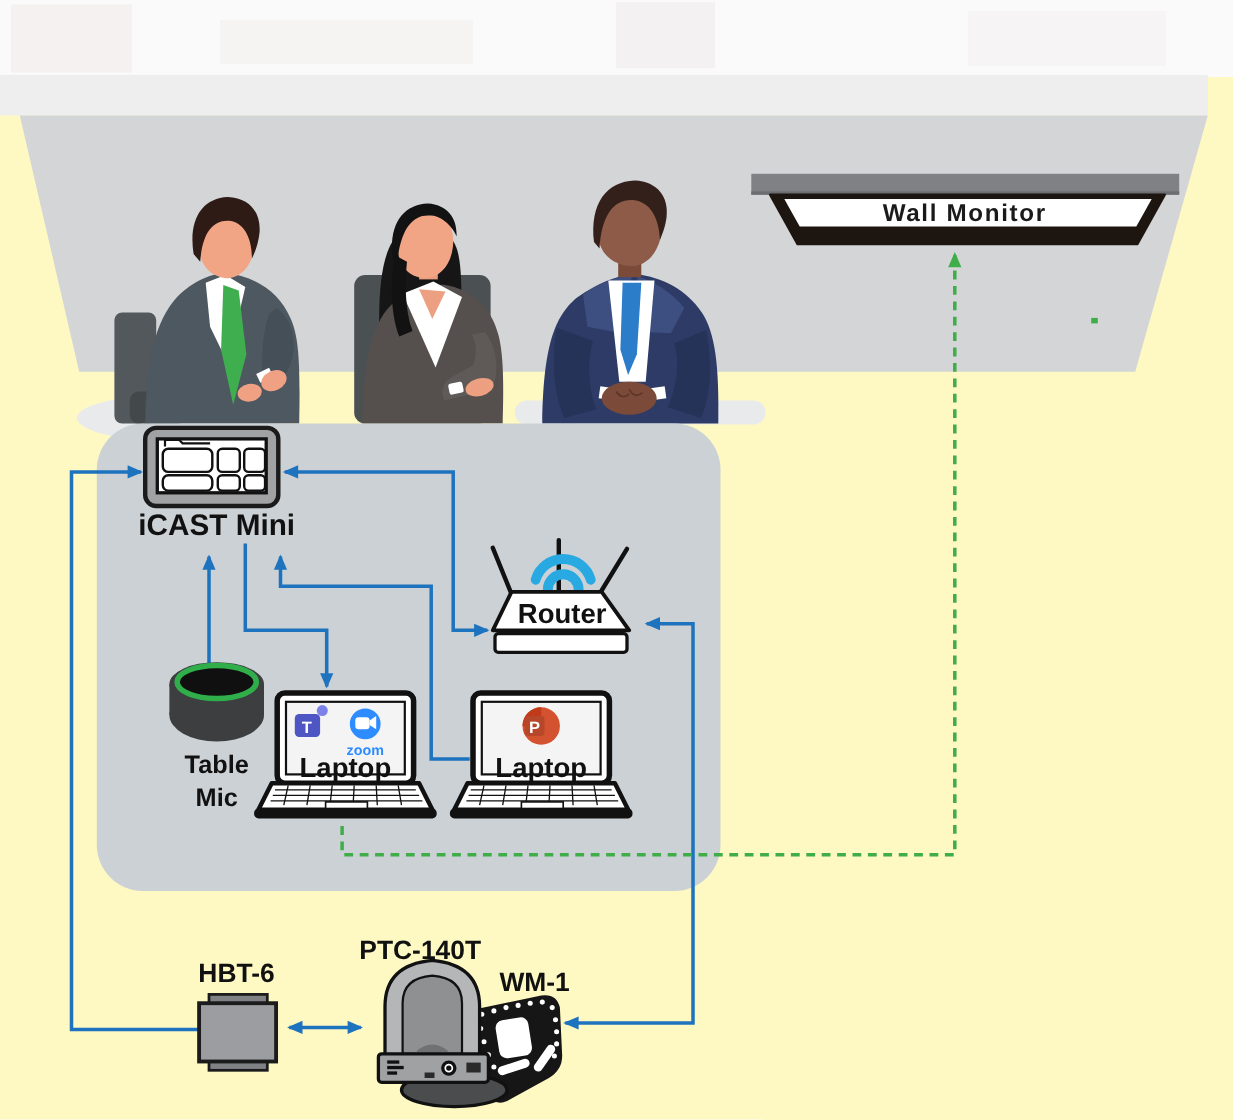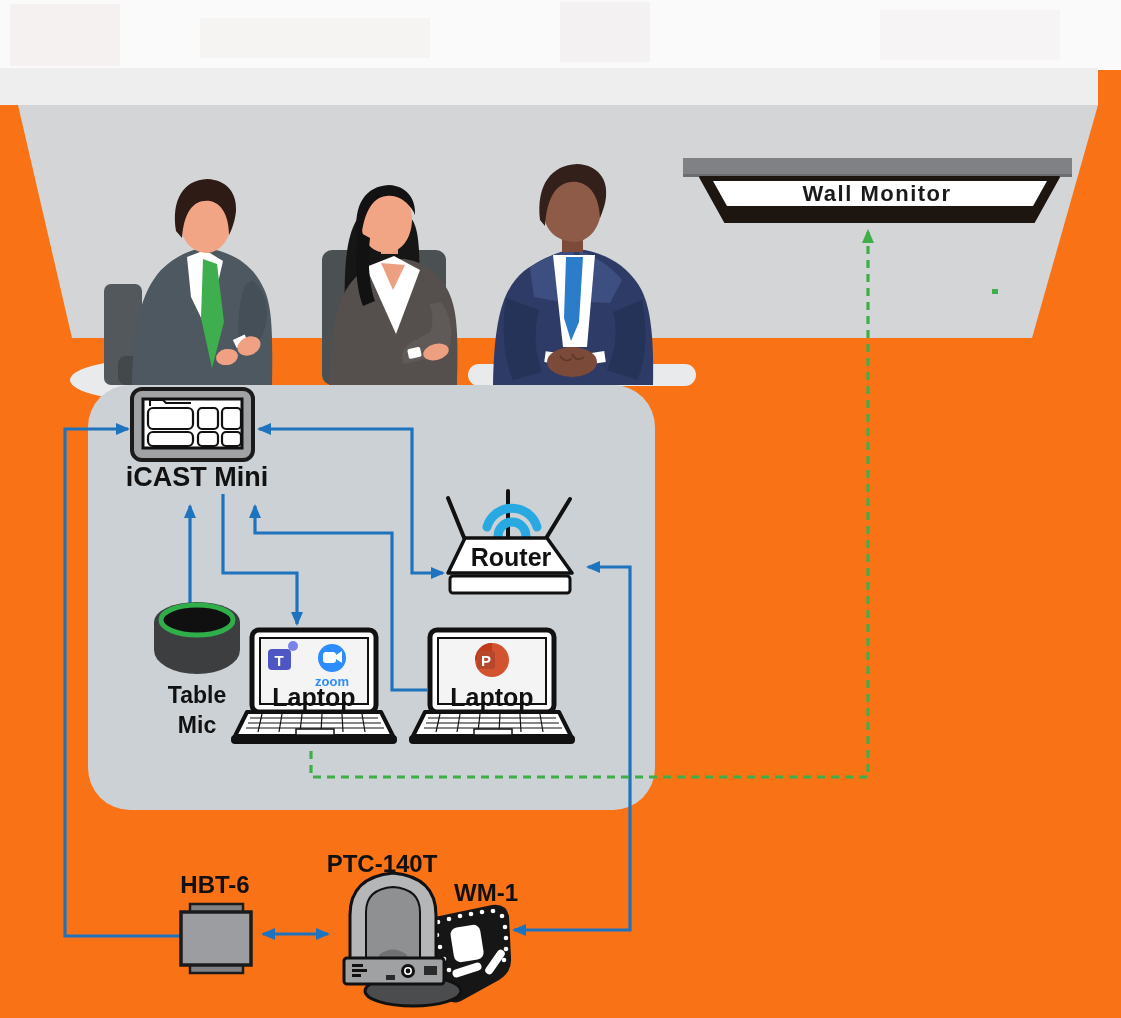--- a/index.html
+++ b/index.html
@@ -1,16 +1,16 @@
 <!DOCTYPE html>
 <html><head>
 <meta charset="utf-8">
 <style>
   html,body{margin:0;padding:0;background:#ffffff;}
-  .scene{position:relative;width:1121px;height:1018px;background:#f97316;overflow:hidden;
+  .scene{position:relative;width:1121px;height:1018px;background:#fef9c3;overflow:hidden;
          font-family:"Liberation Sans",sans-serif;}
   svg{position:absolute;left:0;top:0;}
   svg text{font-family:"Liberation Sans",sans-serif;}
 </style>
 </head>
 <body>
 
 <div class="scene">
 <svg width="1121" height="1018" viewBox="0 0 1121 1018">
   <defs>

